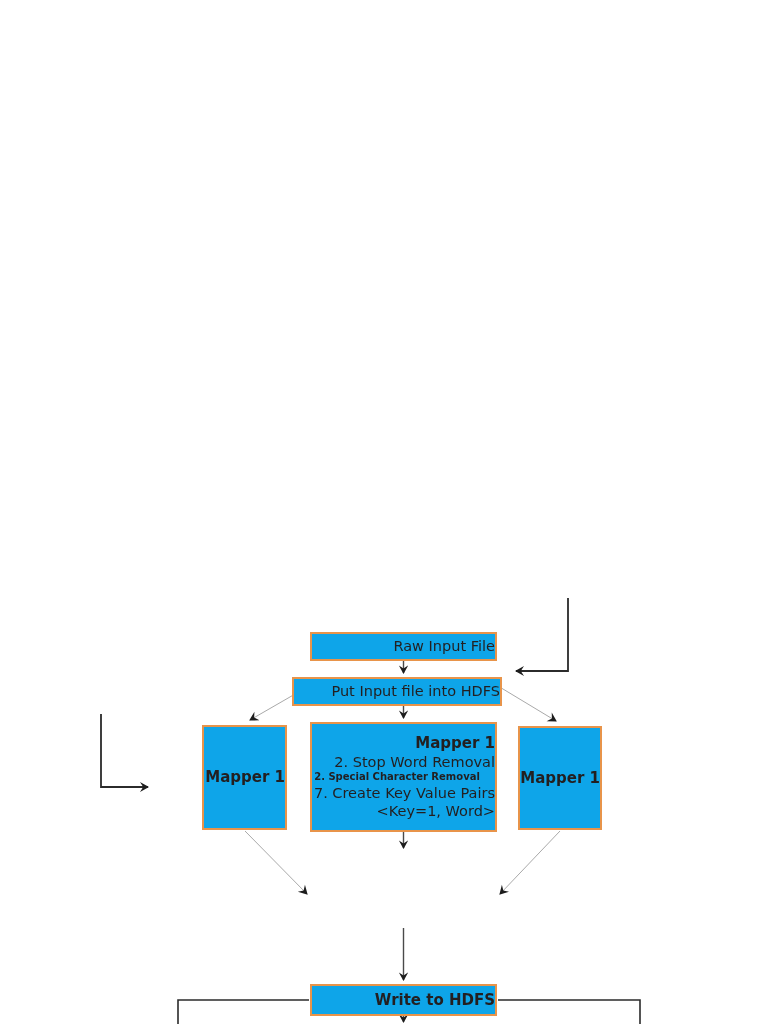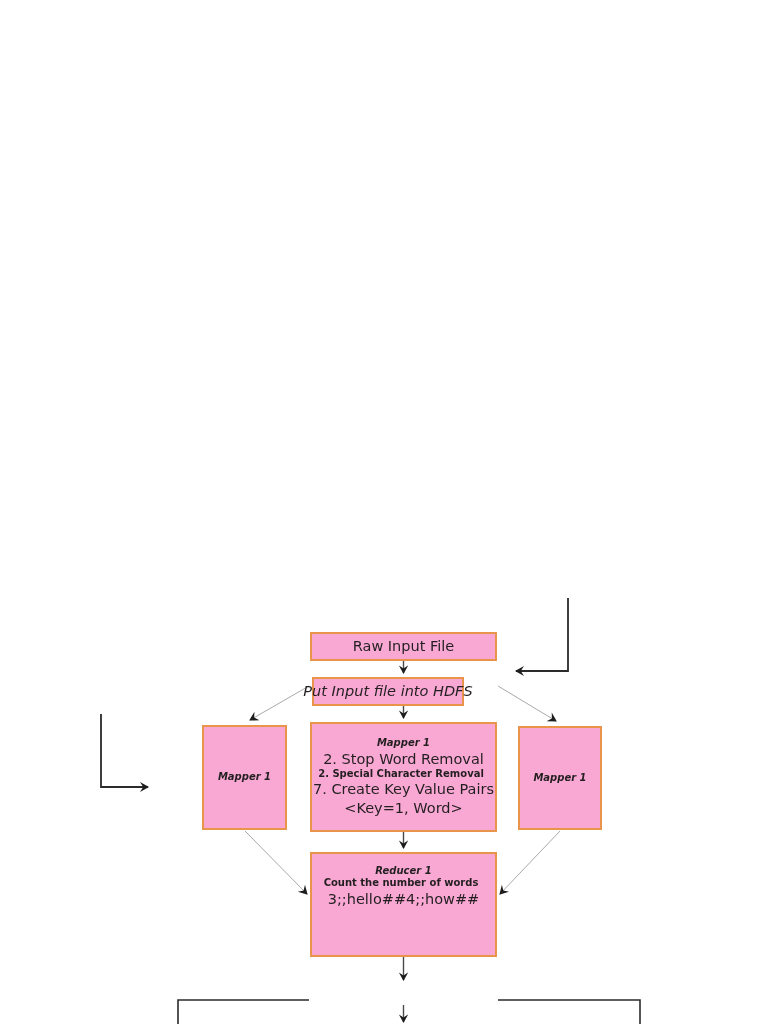--- a/index.html
+++ b/index.html
@@ -21,55 +21,54 @@
     position: absolute;
     left: 0;
     top: 0;
     width: 768px;
     height: 1024px;
     pointer-events: none;
   }
   .node {
     position: absolute;
     box-sizing: border-box;
-    background: #f9a8d4;
+    background: #0ea5e9;
     border: 2px solid #e8944a;
     display: flex;
     flex-direction: column;
-    align-items: center;
+    align-items: flex-end;
     justify-content: center;
     color: #231f20;
     z-index: 2;
   }
   .node .line {
     display: block;
     white-space: nowrap;
     line-height: 1.26;
     text-align: center;
   }
   .t-plain {
     font-size: 14.5px;
     font-weight: 400;
   }
   .t-bold {
-    font-size: 10px;
+    font-size: 15px;
     font-weight: 700;
-    font-style: italic;
   }
   .overflow-line {
     font-size: 10px;
     font-weight: 700;
     position: relative;
     width: 196px;
     margin-left: -5px;
   }
 
   
   #node-raw-input      { left: 310px; top: 632px;  width: 187px; height: 29px;  }
-  #node-put-hdfs       { left: 312px; top: 677px;  width: 152px; height: 29px; font-style: italic;  }
+  #node-put-hdfs       { left: 292px; top: 677px;  width: 210px; height: 29px;  }
   #node-mapper-left    { left: 202px; top: 725px;  width: 85px;  height: 105px; }
   #node-mapper-center  { left: 310px; top: 722px;  width: 187px; height: 110px; }
   #node-mapper-right   { left: 518px; top: 726px;  width: 84px;  height: 104px; }
   #node-reducer        { left: 310px; top: 852px;  width: 187px; height: 105px; }
   #node-write-hdfs     { left: 310px; top: 984px;  width: 187px; height: 32px;  }
 </style>
 </head>
 <body>
 
 <div id="canvas">
@@ -155,22 +154,18 @@
     <span class="line t-plain">2. Stop Word Removal</span>
     <span class="line overflow-line">2. Special Character Removal</span>
     <span class="line t-plain">7. Create Key Value Pairs</span>
     <span class="line t-plain">&lt;Key=1, Word&gt;</span>
   </div>
 
   <div class="node" id="node-mapper-right">
     <span class="line t-bold">Mapper 1</span>
   </div>
 
-  <div class="node" id="node-reducer">
-    <span class="line t-bold">Reducer 1</span>
-    <span class="line overflow-line">Count the number of words</span>
-    <span class="line t-plain">3;;hello##4;;how##</span>
-    <span class="line t-plain">&nbsp;</span>
-    <span class="line t-plain">&nbsp;</span>
+
+  <div class="node" id="node-write-hdfs">
+    <span class="line t-bold">Write to HDFS</span>
   </div>
-
 
 </div>
 
 </body></html>

